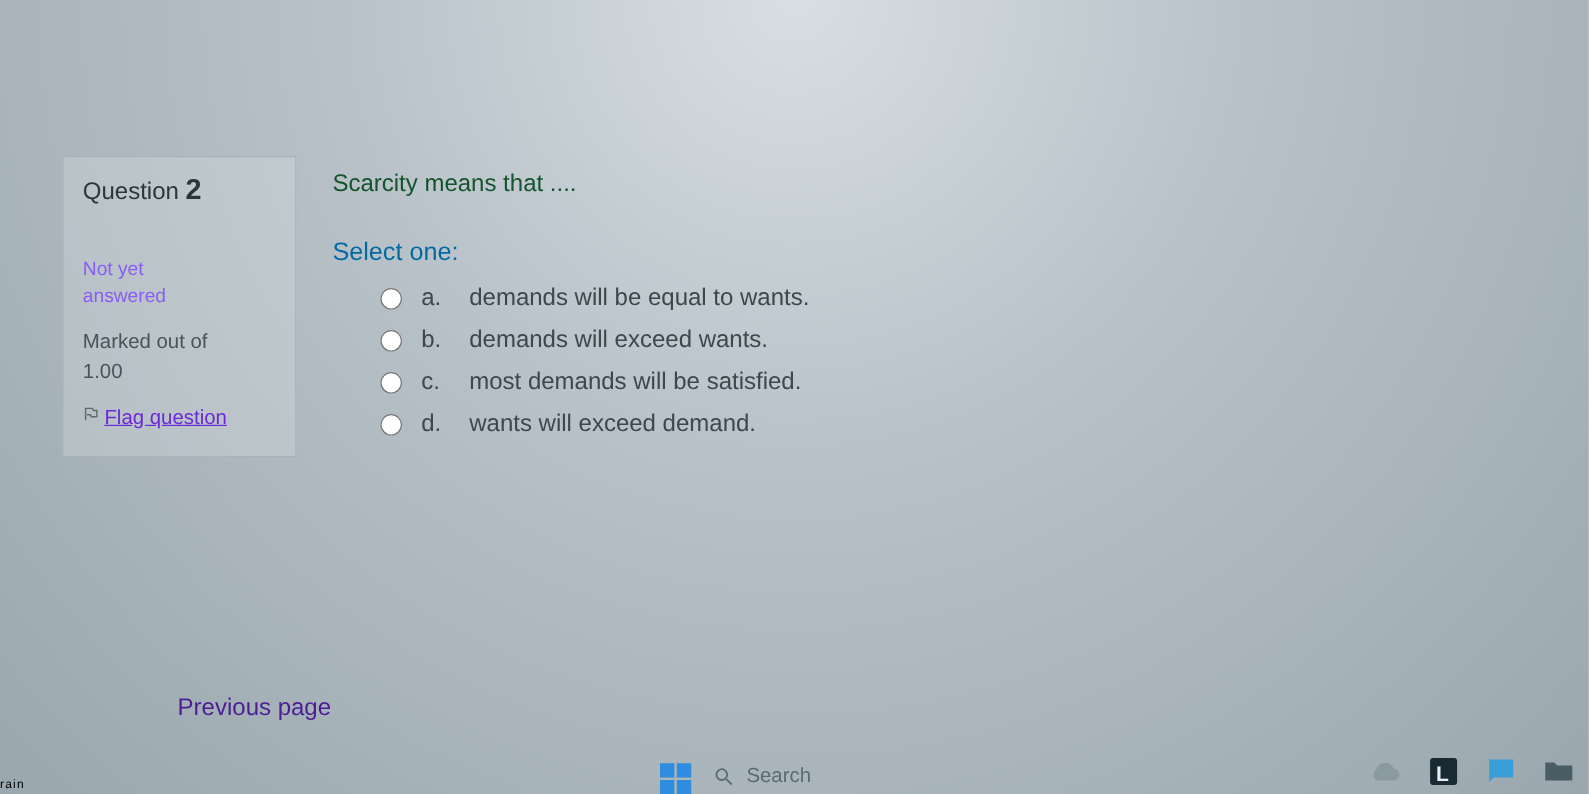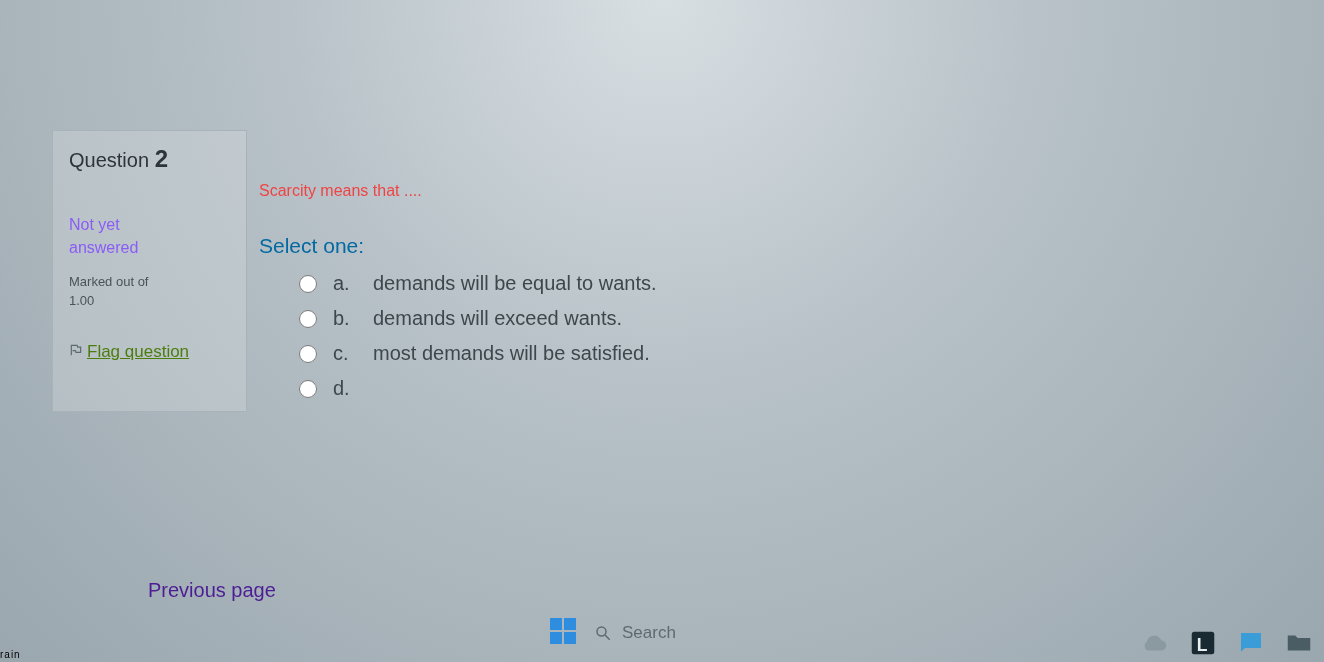--- a/index.html
+++ b/index.html
@@ -11,21 +11,21 @@
       overflow: hidden;
       position: relative;
       color: #3a4246;
     }
     .quiz-wrap {
       position: absolute;
       top: 130px;
       left: 52px;
       right: 25px;
       display: flex;
-      gap: 12px;
+      gap: 30px;
     }
     .info-panel {
       width: 195px;
       border: 1px solid #a8b2b8;
       padding: 14px 16px 20px 16px;
       background: rgba(230,234,236,0.25);
     }
     .info-panel .qtitle {
       font-size: 20px;
       color: #2e3539;
@@ -33,51 +33,50 @@
     }
     .info-panel .qtitle .num { font-weight: bold; font-size: 24px; }
     .info-panel .state {
       font-size: 16px;
       color: #8b5cf6;
       line-height: 1.45;
       margin-bottom: 14px;
       margin-top: 40px;
     }
     .info-panel .grade {
-      font-size: 13px;
+      font-size: 17px;
       color: #4a5358;
       line-height: 1.45;
-      margin-bottom: 28px;
+      margin-bottom: 12px;
     }
     .info-panel .flag-link {
       font-size: 17px;
       color: #6d7a7e;
       line-height: 1.5;
     }
     .info-panel .flag-link a {
-      color: #4d7c0f;
+      color: #6d28d9;
       text-decoration: underline;
       cursor: pointer;
     }
     .flag-icon {
       display: inline-block;
       width: 14px;
       vertical-align: middle;
       margin-right: 4px;
       margin-top: -2px;
     }
     .content-panel {
       flex: 1;
       padding-top: 12px;
     }
     .qtext {
-      font-size: 16px;
-      color: #ef4444;
+      font-size: 20px;
+      color: #14532d;
       margin-bottom: 34px;
-      margin-top: 40px;
     }
     .prompt {
       font-size: 21px;
       color: #0369a1;
       margin-bottom: 14px;
     }
     .answers {
       padding-left: 40px;
     }
     .answer-row {
@@ -112,21 +111,21 @@
       letter-spacing: 1px;
     }
     
     .taskbar {
       position: absolute;
       bottom: 0;
       right: 0;
       left: 0;
       height: 44px;
       display: flex;
-      align-items: flex-start;
+      align-items: flex-end;
       justify-content: center;
       gap: 18px;
     }
     .taskbar .start {
       width: 26px; height: 26px;
       display: grid;
       grid-template-columns: 1fr 1fr;
       grid-template-rows: 1fr 1fr;
       gap: 2px;
     }
@@ -196,20 +195,21 @@
         <span>demands will exceed wants.</span>
       </label>
       <label class="answer-row">
         <input type="radio" name="q2" style="">
         <span class="letter">c.</span>
         <span>most demands will be satisfied.</span>
       </label>
       <label class="answer-row">
         <input type="radio" name="q2" style="">
         <span class="letter">d.</span>
+        <span>wants will exceed demand.</span>
       </label>
     </div>
   </div>
 </div>
 
 <div class="prev-link">Previous page</div>
 
 <div class="corner-text">rain</div>
 
 <div class="taskbar">

